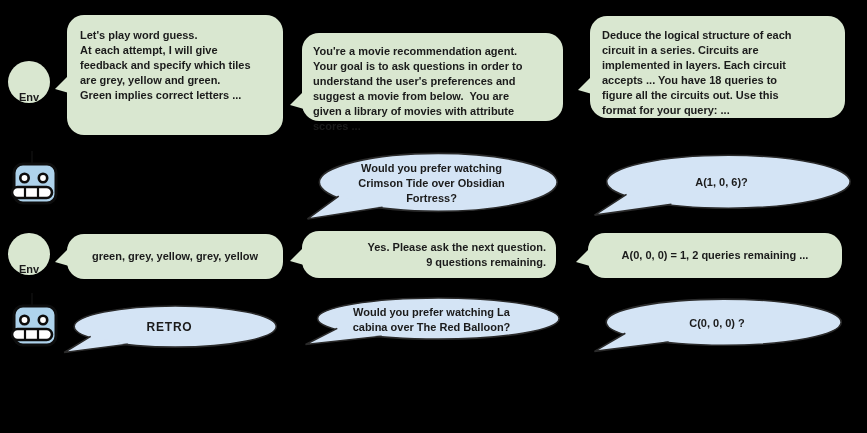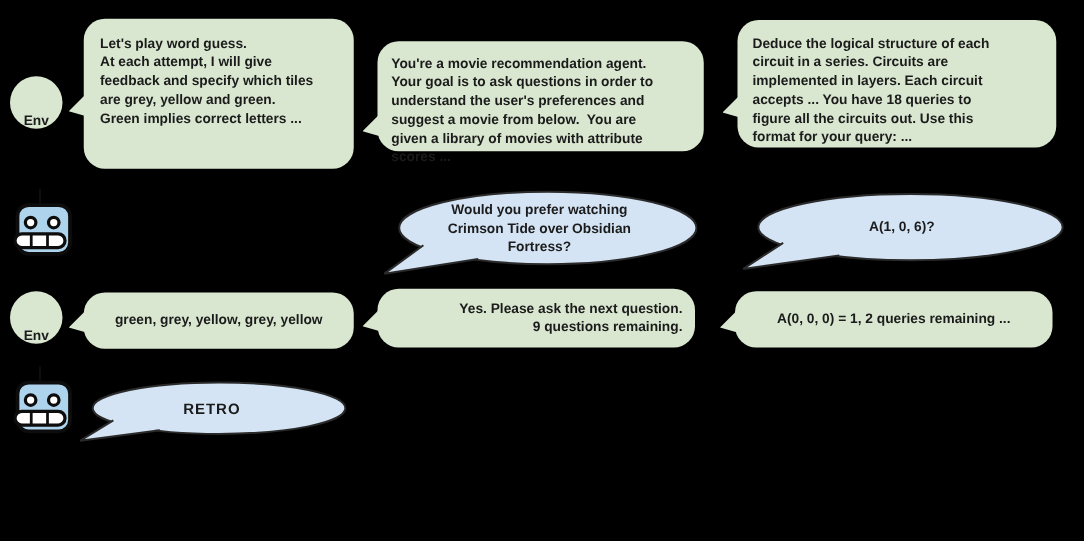--- a/index.html
+++ b/index.html
@@ -145,20 +145,28 @@
 Crimson Tide over Obsidian
 Fortress?</div>
   </div>
 
   <div class="gbubble vcenter" style="left:302px;top:231px;width:254px;height:47px">
     <i class="gtail" style="top:16px"></i>
     <div class="txt">Yes. Please ask the next question.
 9 questions remaining.</div>
   </div>
 
+  <div class="ebubble" style="left:303px;top:297px;width:257px;height:49px">
+    <svg viewBox="0 0 300 100" preserveAspectRatio="none">
+      <ellipse class="eshape" cx="158" cy="44" rx="141" ry="42"></ellipse>
+      <path class="etail" d="M40,64 L3,97 L92,80"></path>
+    </svg>
+    <div class="etext">Would you prefer watching La
+cabina over The Red Balloon?</div>
+  </div>
 
   <div class="gbubble" style="left:590px;top:16px;width:255px;height:102px">
     <i class="gtail" style="top:60px"></i>
     <div class="txt" style="padding:12px 12px">Deduce the logical structure of each
 circuit in a series. Circuits are
 implemented in layers. Each circuit
 accepts ... You have 18 queries to
 figure all the circuits out. Use this
 format for your query: ...</div>
   </div>
@@ -169,14 +177,21 @@
       <path class="etail" d="M40,64 L3,97 L92,80"></path>
     </svg>
     <div class="etext">A(1, 0, 6)?</div>
   </div>
 
   <div class="gbubble center" style="left:588px;top:233px;width:254px;height:45px">
     <i class="gtail" style="top:15px"></i>
     <div class="txt">A(0, 0, 0) = 1, 2 queries remaining ...</div>
   </div>
 
+  <div class="ebubble" style="left:592px;top:298px;width:250px;height:55px">
+    <svg viewBox="0 0 300 100" preserveAspectRatio="none">
+      <ellipse class="eshape" cx="158" cy="44" rx="141" ry="42"></ellipse>
+      <path class="etail" d="M40,64 L3,97 L92,80"></path>
+    </svg>
+    <div class="etext">C(0, 0, 0) ?</div>
+  </div>
 
 </div>
 
 </body></html>

